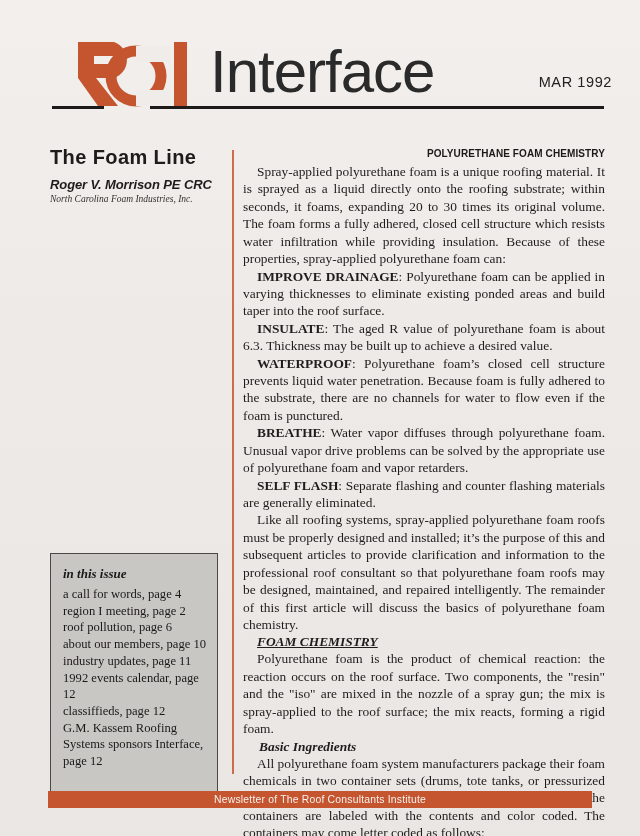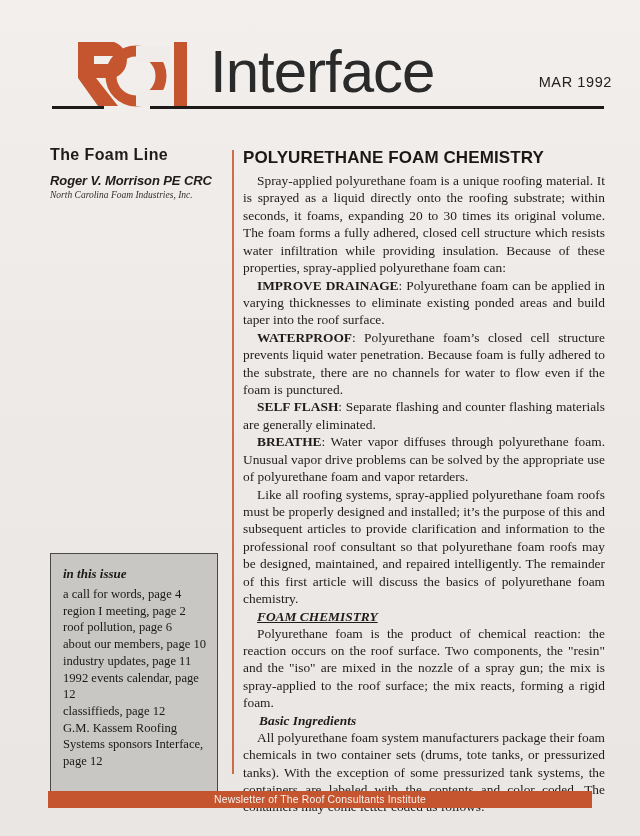--- a/index.html
+++ b/index.html
@@ -94,21 +94,21 @@
   .col-right {
     position: absolute;
     left: 243px;
     top: 148px;
     width: 362px;
   }
 
   
   .article-title {
     font-family: "Liberation Sans", sans-serif;
-    font-size: 16px;
+    font-size: 20px;
     font-weight: bold;
     letter-spacing: 0.4px;
     color: #1e1c1b;
     margin: 0 0 9px 0;
     line-height: 1.1;
   }
   .byline {
     font-family: "Liberation Sans", sans-serif;
     font-size: 13px;
     font-weight: bold;
@@ -157,23 +157,23 @@
     line-height: 1.33;
     white-space: pre-line;
   }
   .issue-list li.wrap {
     line-height: 1.3;
   }
 
   
   .section-head {
     font-family: "Liberation Sans", sans-serif;
-    font-size: 17px;
-    font-weight: bold;
-    text-align: left;
+    font-size: 10px;
+    font-weight: bold;
+    text-align: right;
     color: #1b1918;
     margin: 0 0 4px 0;
     letter-spacing: 0.1px;
   }
   .body-p {
     font-family: "Liberation Serif", serif;
     font-size: 13.4px;
     line-height: 1.30;
     color: #1f1d1c;
     margin: 0;
@@ -274,26 +274,27 @@
   </div>
 
   <div class="col-right">
 
     <h2 class="section-head">POLYURETHANE FOAM CHEMISTRY</h2>
 
     <p class="body-p">Spray-applied polyurethane foam is a unique roofing material. It is sprayed as a liquid directly onto the roofing substrate; within seconds, it foams, expanding 20 to 30 times its original volume. The foam forms a fully adhered, closed cell structure which resists water infiltration while providing insulation. Because of these properties, spray-applied polyurethane foam can:</p>
 
     <p class="body-p"><b>IMPROVE DRAINAGE</b><span>: Polyurethane foam can be applied in varying thicknesses to eliminate existing ponded areas and build taper into the roof surface.</span></p>
 
+    <p class="body-p"><b>INSULATE</b><span>: The aged R value of polyurethane foam is about 6.3. Thickness may be built up to achieve a desired value.</span></p>
 
     <p class="body-p"><b>WATERPROOF</b><span>: Polyurethane foam’s closed cell structure prevents liquid water penetration. Because foam is fully adhered to the substrate, there are no channels for water to flow even if the foam is punctured.</span></p>
 
+    <p class="body-p"><b>BREATHE</b><span>: Water vapor diffuses through polyurethane foam. Unusual vapor drive problems can be solved by the appropriate use of polyurethane foam and vapor retarders.</span></p>
+
     <p class="body-p"><b>SELF FLASH</b><span>: Separate flashing and counter flashing materials are generally eliminated.</span></p>
-
-    <p class="body-p"><b>BREATHE</b><span>: Water vapor diffuses through polyurethane foam. Unusual vapor drive problems can be solved by the appropriate use of polyurethane foam and vapor retarders.</span></p>
 
     <p class="body-p">Like all roofing systems, spray-applied polyurethane foam roofs must be properly designed and installed; it’s the purpose of this and subsequent articles to provide clarification and information to the professional roof consultant so that polyurethane foam roofs may be designed, maintained, and repaired intelligently. The remainder of this first article will discuss the basics of polyurethane foam chemistry.</p>
 
     <p class="sub-head">FOAM CHEMISTRY</p>
 
     <p class="body-p">Polyurethane foam is the product of chemical reaction: the reaction occurs on the roof surface. Two components, the "resin" and the "iso" are mixed in the nozzle of a spray gun; the mix is spray-applied to the roof surface; the mix reacts, forming a rigid foam.</p>
 
     <p class="sub-head2">Basic Ingredients</p>
 
     <p class="body-p">All polyurethane foam system manufacturers package their foam chemicals in two container sets (drums, tote tanks, or pressurized tanks). With the exception of some pressurized tank systems, the containers are labeled with the contents and color coded. The containers may come letter coded as follows:</p>

